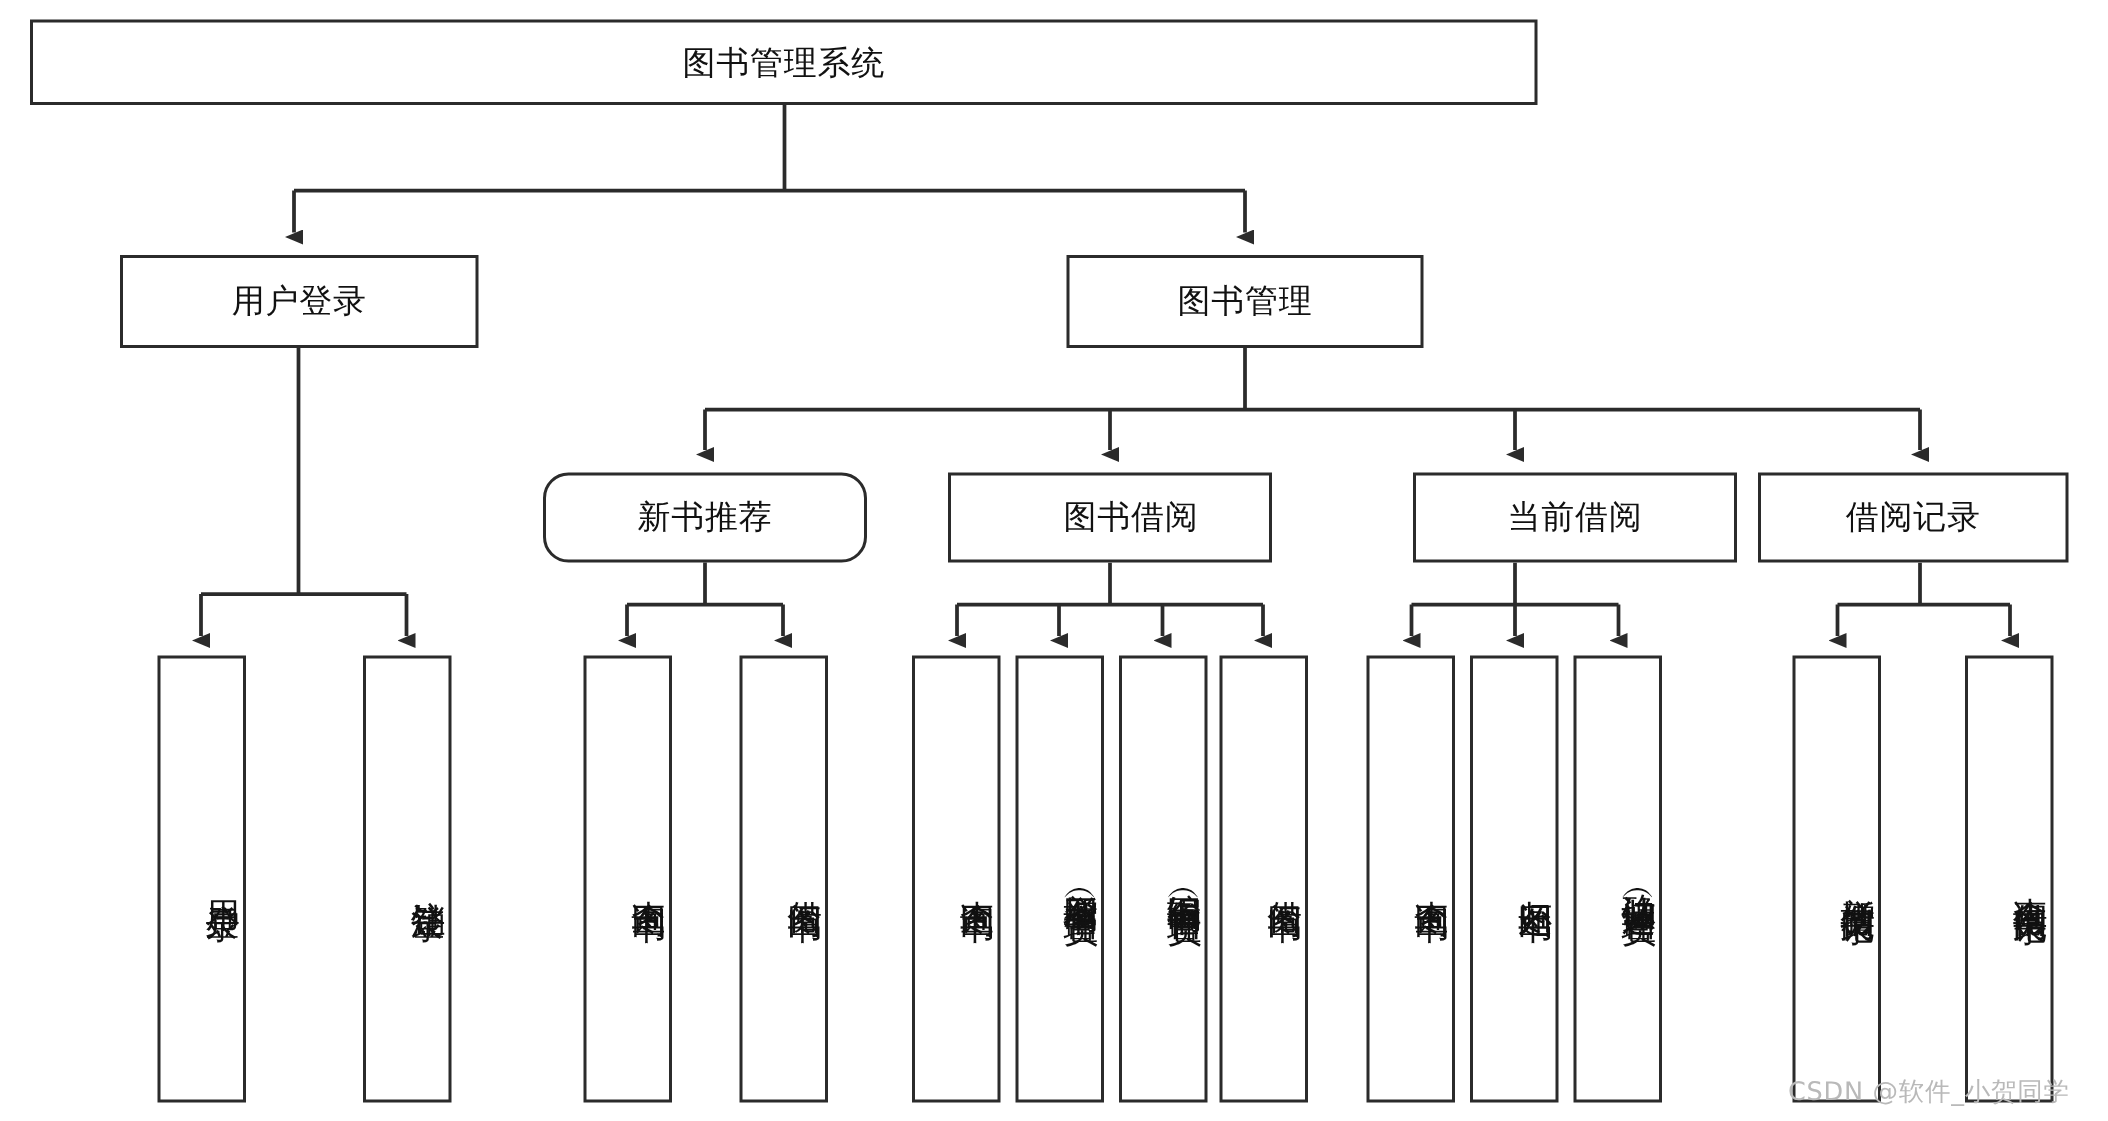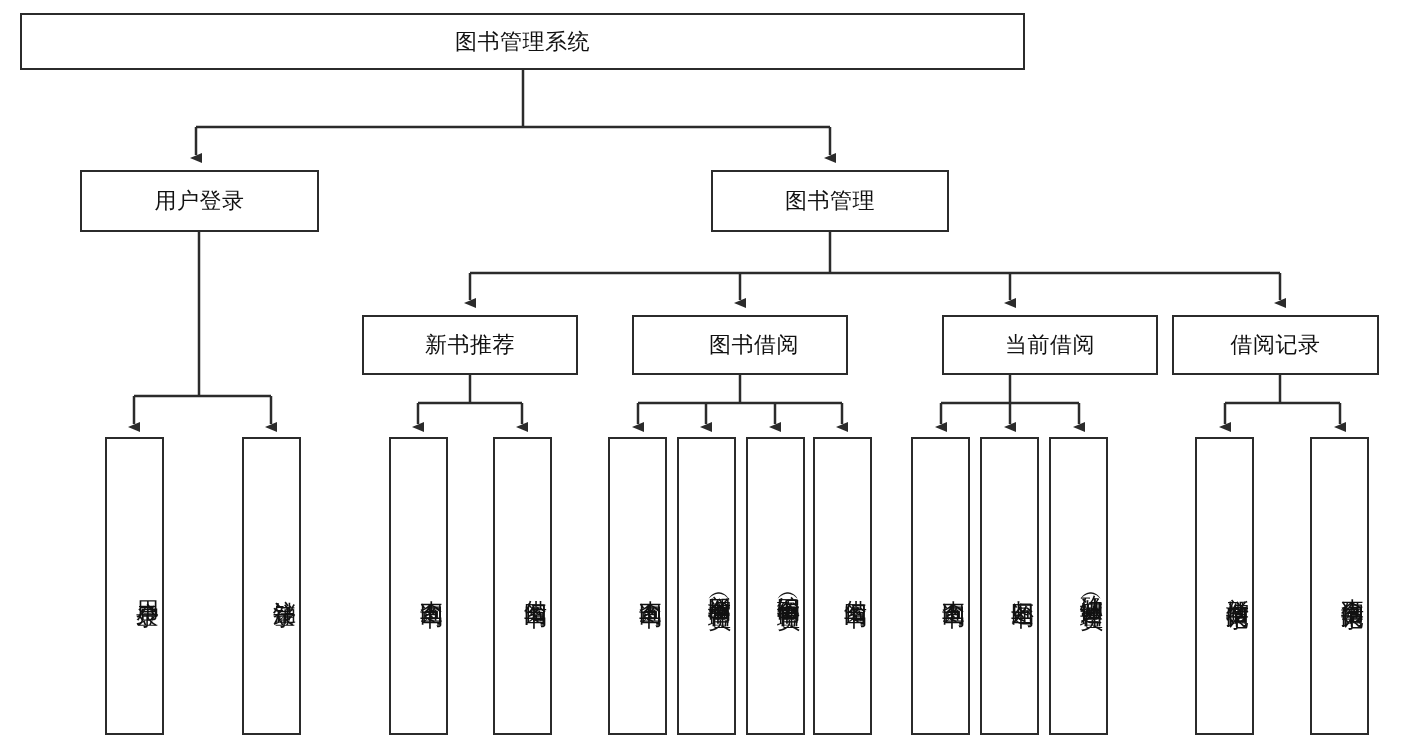--- a/index.html
+++ b/index.html
@@ -125,21 +125,21 @@
     <span>图书管理系统</span>
   </div>
 
   <div class="node horiz" style="left:80px; top:170px; width:239px; height:62px;">
     <span>用户登录</span>
   </div>
   <div class="node horiz" style="left:711px; top:170px; width:238px; height:62px;">
     <span>图书管理</span>
   </div>
 
-  <div class="node horiz" style="left:362px; top:315px; width:216px; height:60px;">
+  <div class="node horiz" style="left:362px; top:315px; width:216px; height:60px;border-radius:17px;">
     <span>新书推荐</span>
   </div>
   <div class="node horiz" style="left:632px; top:315px; width:216px; height:60px;padding-left:28px;">
     <span>图书借阅</span>
   </div>
   <div class="node horiz" style="left:942px; top:315px; width:216px; height:60px;">
     <span>当前借阅</span>
   </div>
   <div class="node horiz" style="left:1172px; top:315px; width:207px; height:60px;">
     <span>借阅记录</span>
@@ -182,14 +182,15 @@
     <span class="vtext">确认归还（管理员）</span>
   </div>
 
   <div class="node vert" style="left:1195px; top:437px; width:59px; height:298px;">
     <span class="vtext">新增借阅记录</span>
   </div>
   <div class="node vert" style="left:1310px; top:437px; width:59px; height:298px;">
     <span class="vtext">查询借阅记录</span>
   </div>
 
+  <div class="watermark" style="left:1192px; top:716px;">CSDN @软件_小贺同学</div>
 
 </div>
 
 </body></html>

